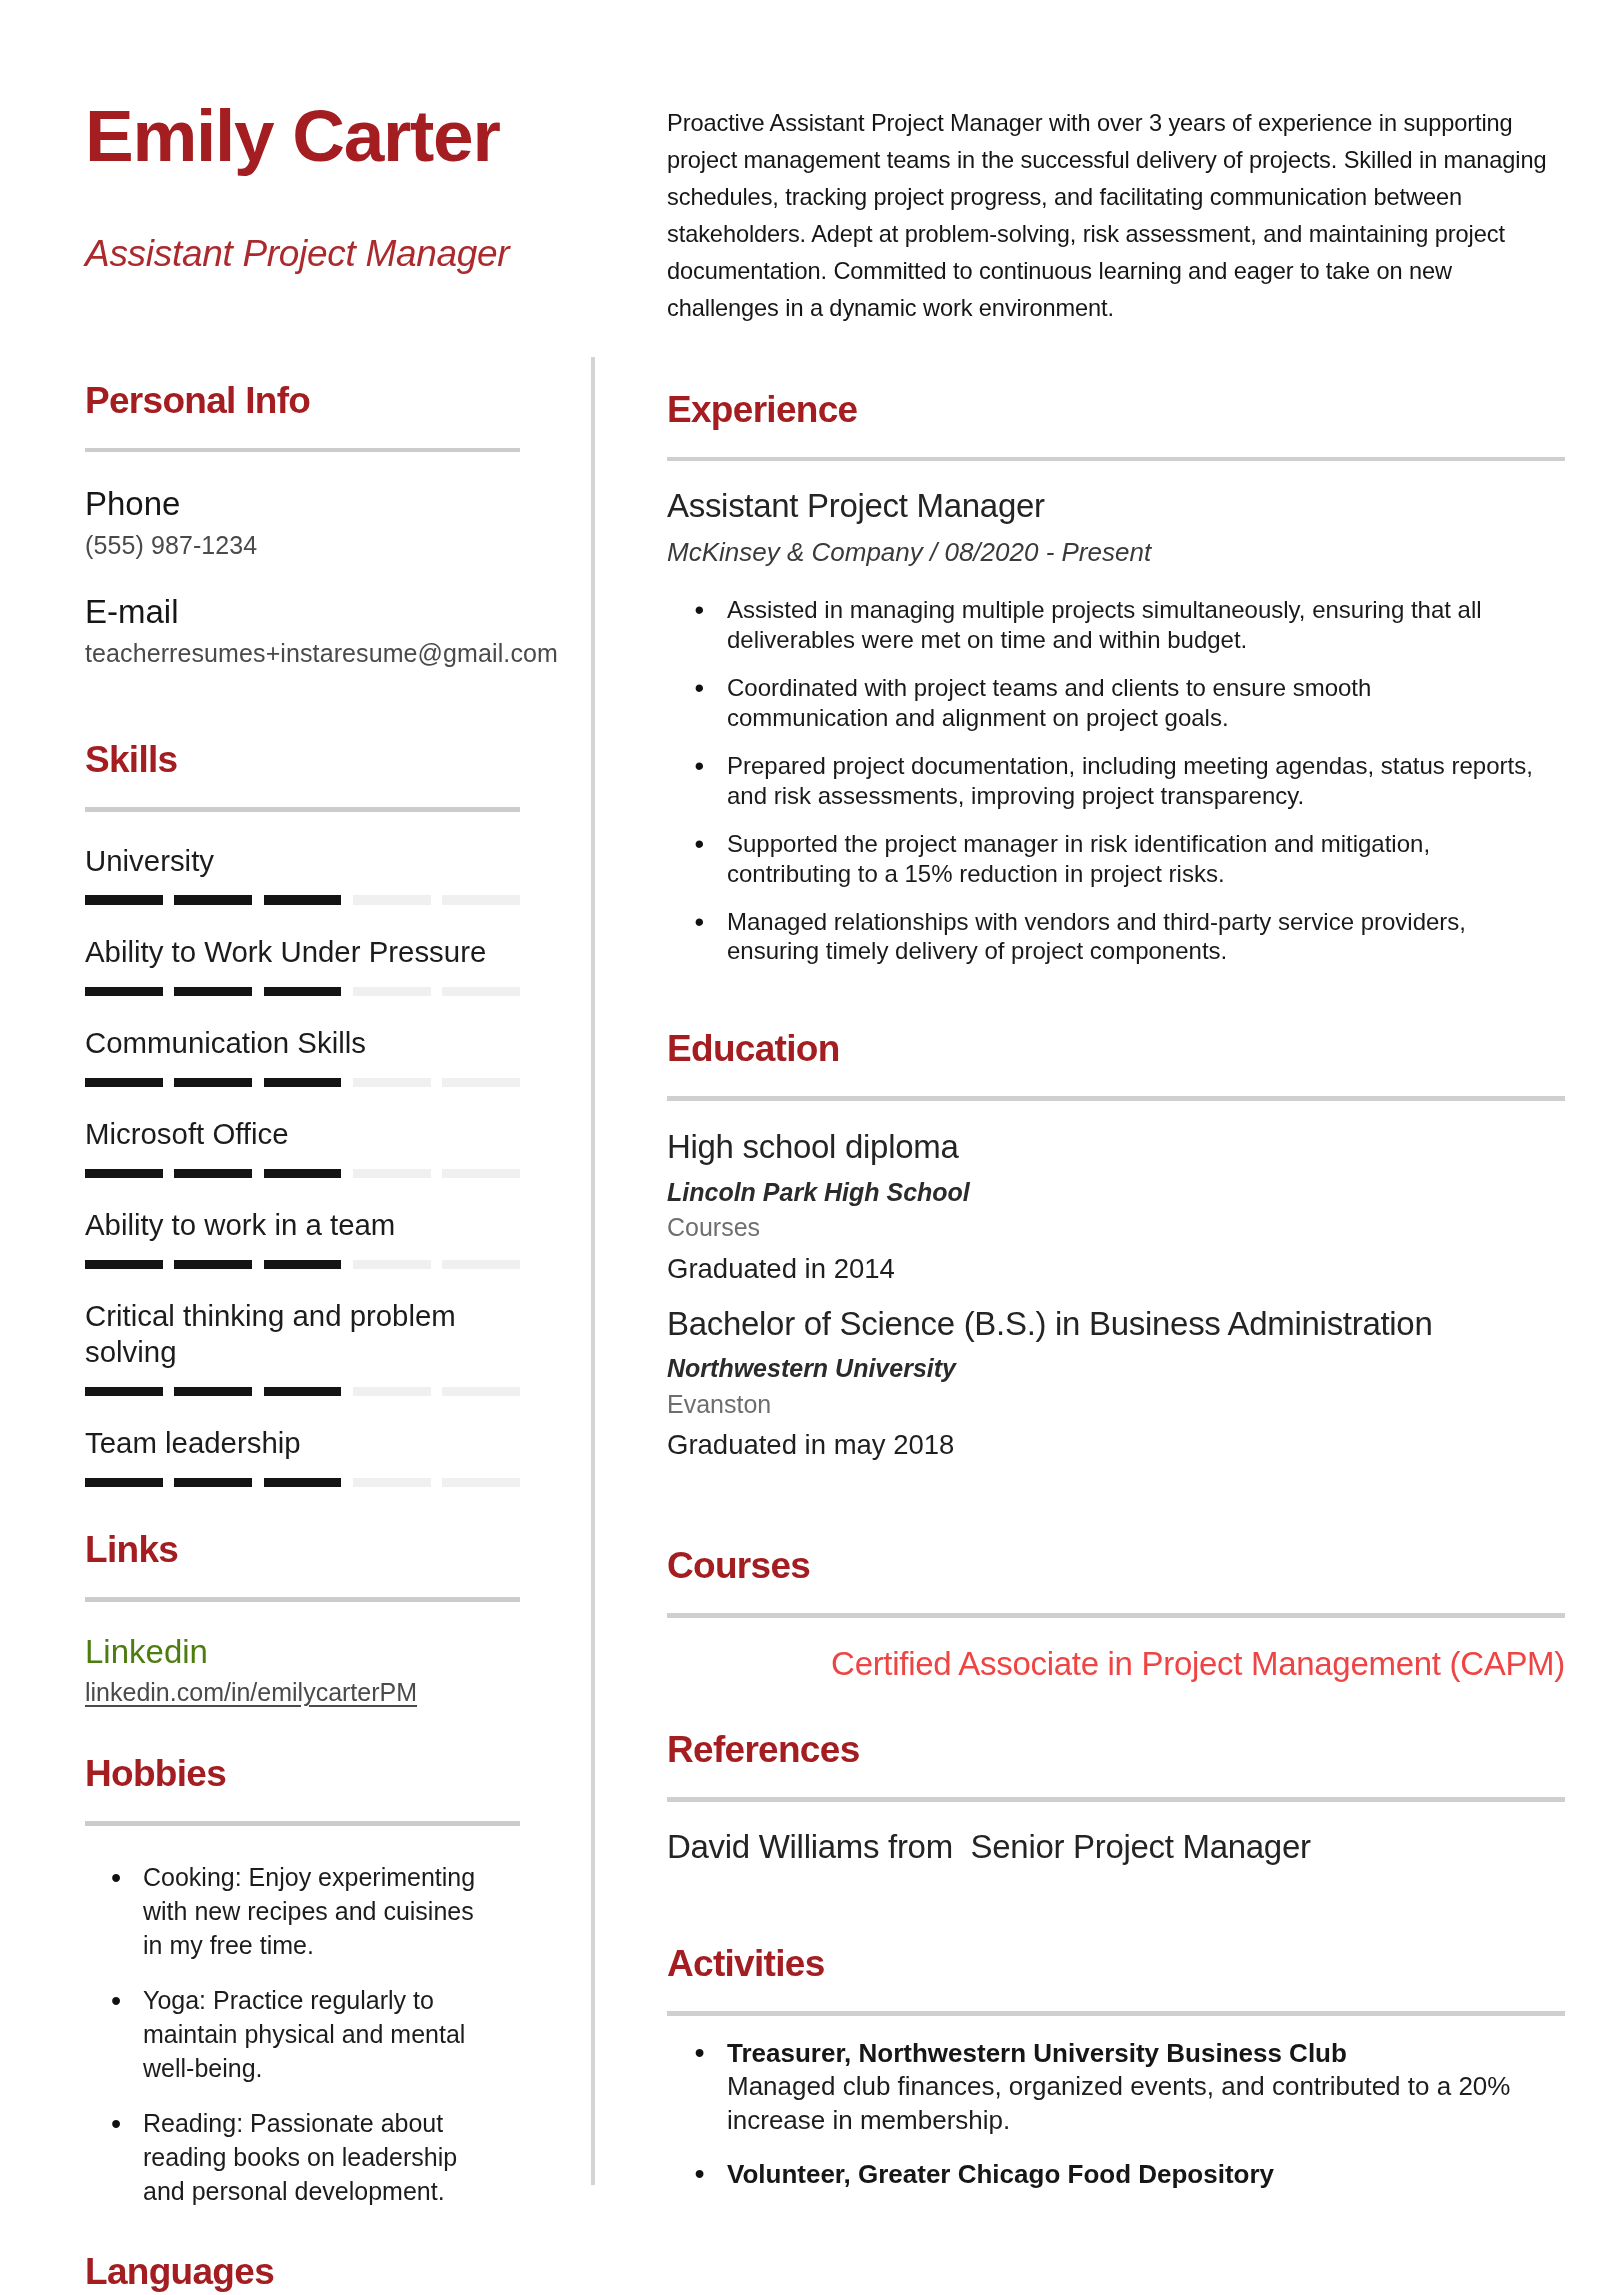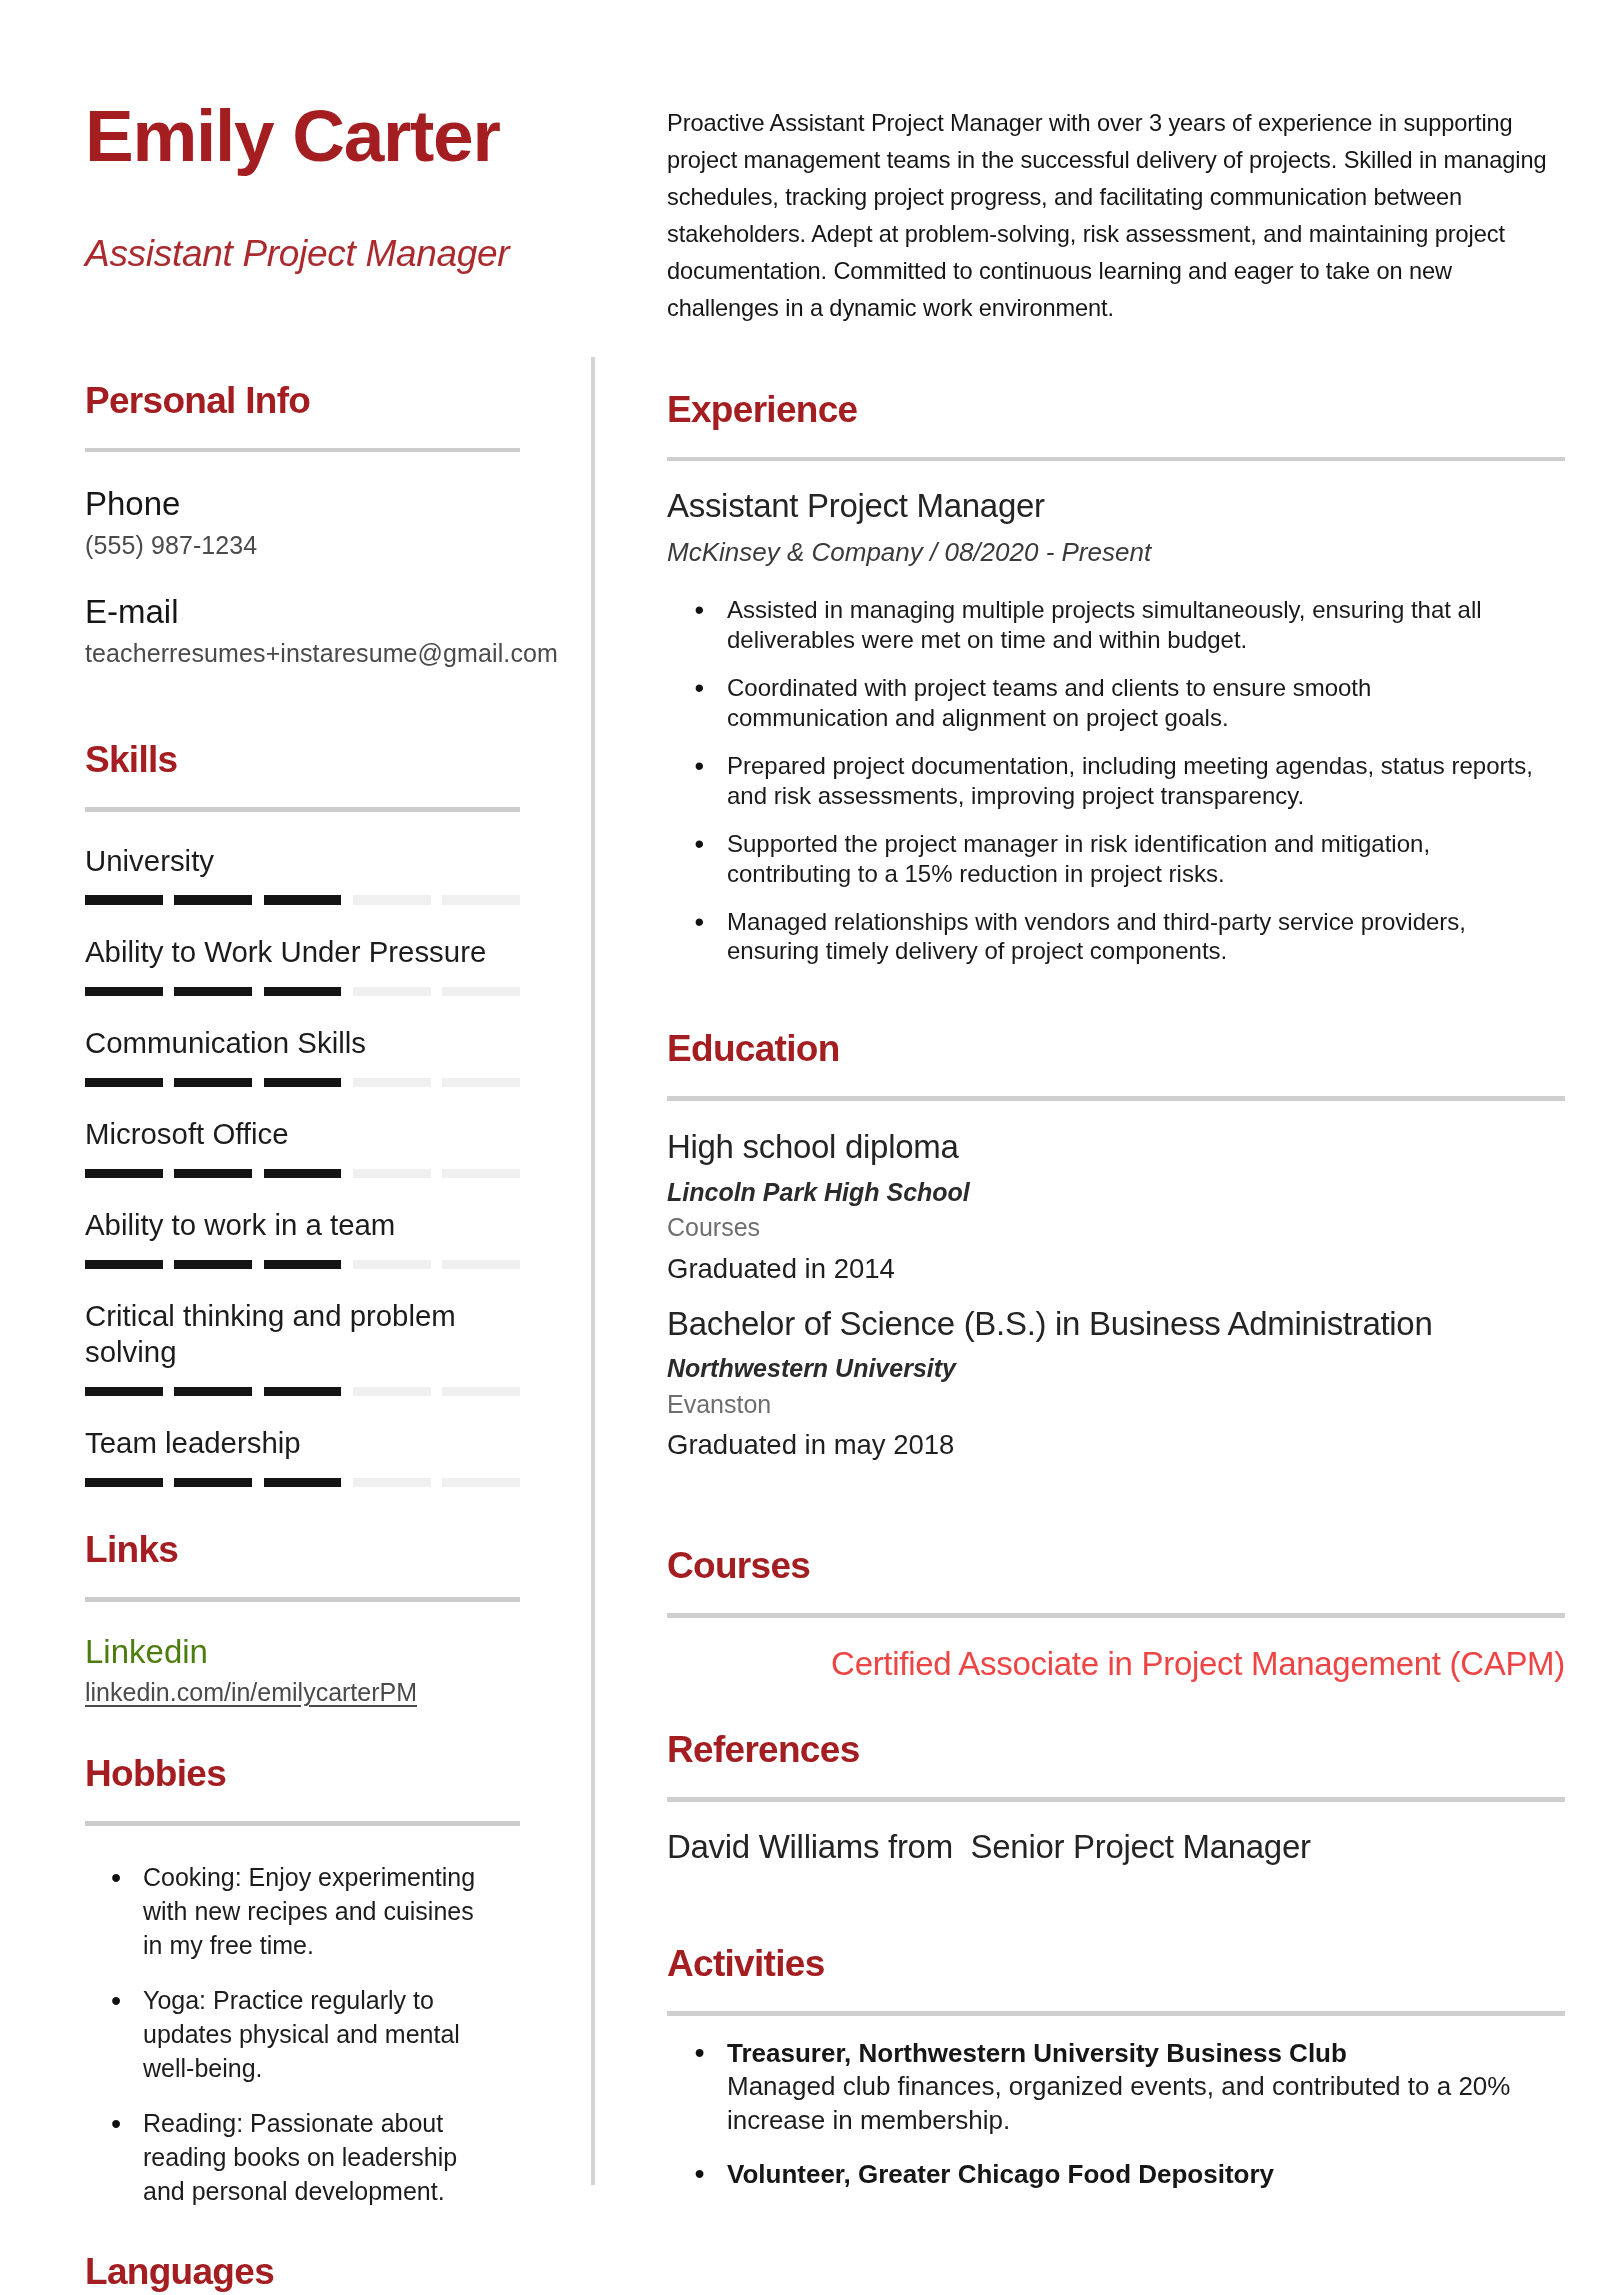--- a/index.html
+++ b/index.html
@@ -214,21 +214,21 @@
       <div class="rule"></div>
       <div>
         <div class="link-label">Linkedin</div>
         <a class="link-url" href="#">linkedin.com/in/emilycarterPM</a>
       </div>
 
       <div class="sec-head" style="margin-top:46px;">Hobbies</div>
       <div class="rule"></div>
       <ul class="hobby-list">
         <li>Cooking: Enjoy experimenting with new recipes and cuisines in my free time.</li>
-        <li>Yoga: Practice regularly to updates physical and mental well-being.</li>
+        <li>Yoga: Practice regularly to maintain physical and mental well-being.</li>
         <li>Reading: Passionate about reading books on leadership and personal development.</li>
       </ul>
 
       <div class="sec-head" style="margin-top:43px;">Languages</div>
 
     </div>
 
     <div class="col-right">
 
       <div class="summary">Proactive Assistant Project Manager with over 3 years of experience in supporting project management teams in the successful delivery of projects. Skilled in managing schedules, tracking project progress, and facilitating communication between stakeholders. Adept at problem-solving, risk assessment, and maintaining project documentation. Committed to continuous learning and eager to take on new challenges in a dynamic work environment.</div>

